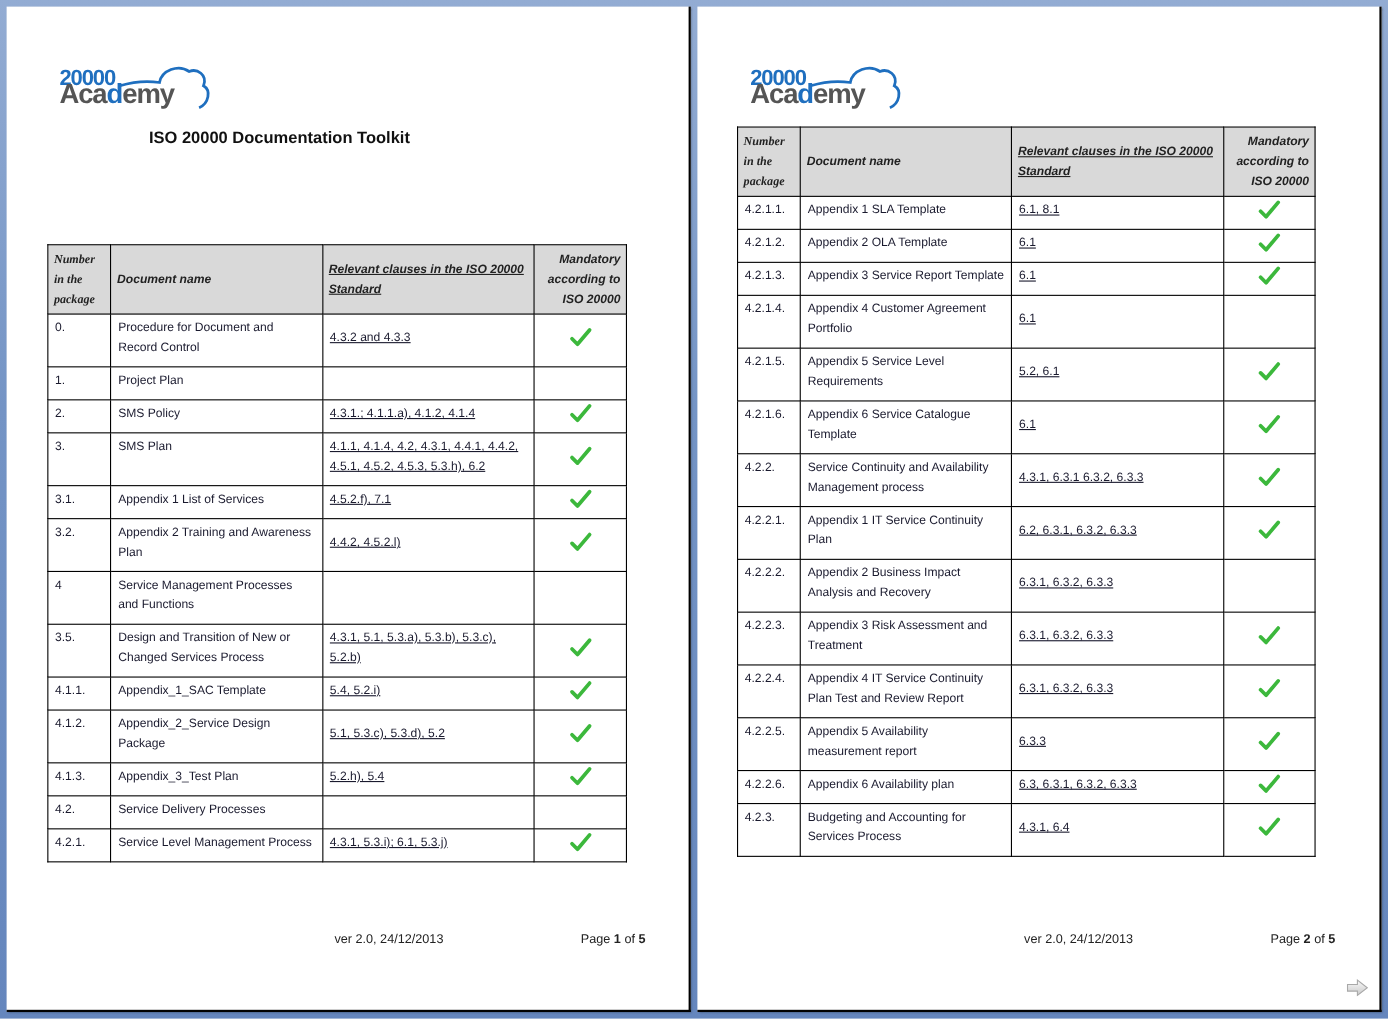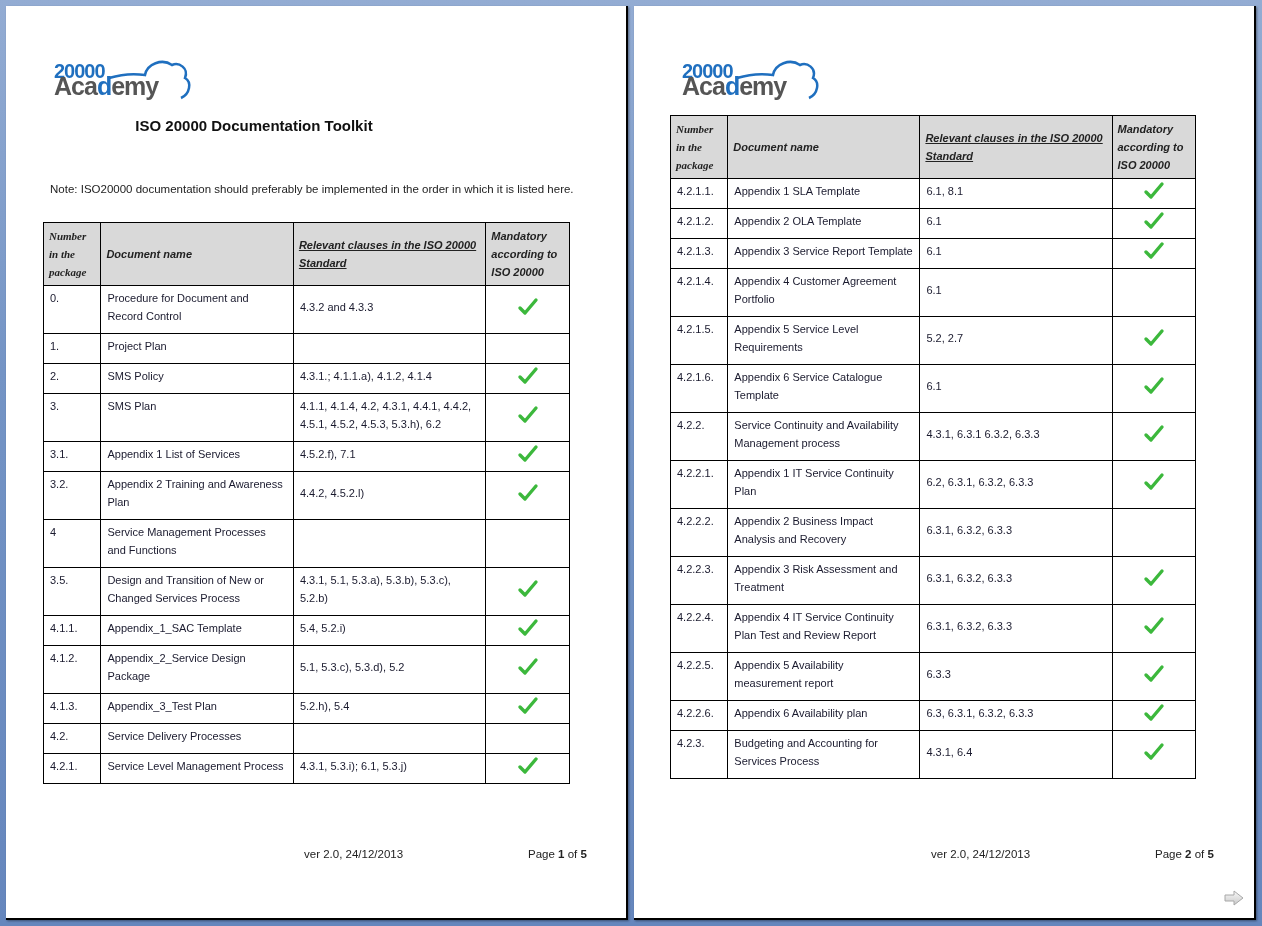--- a/index.html
+++ b/index.html
@@ -21,24 +21,24 @@
   .doc-title{position:absolute;left:0;width:496px;top:111px;text-align:center;font-size:15px;font-weight:bold;color:#111;}
   .note{position:absolute;left:44px;top:174px;width:530px;font-size:11.5px;line-height:18px;color:#222;}
   table.toc{position:absolute;border-collapse:collapse;font-size:11px;color:#1a1a2e;}
   #page1 table.toc{left:37px;top:216px;width:527px;}
   #page2 table.toc{left:36px;top:109px;width:526px;}
   table.toc th{background:#d9d9d9;font-style:italic;font-weight:bold;font-size:11px;color:#222;
     border:1px solid #000;padding:4px 5px;line-height:18px;text-align:left;vertical-align:middle;}
   table.toc th.c-num{width:46px;font-family:Liberation Serif, serif;}
   table.toc th.c-name{text-align:left;width:180px;}
   table.toc th.c-clause{width:180px;text-decoration:underline;}
-  table.toc th.c-mand{text-align:left;width:72px;}
+  table.toc th.c-mand{text-align:right;width:72px;}
   table.toc td{border:1px solid #000;padding:3px 6px 8px 6px;line-height:18px;vertical-align:top;}
   table.toc td.mand{text-align:center;vertical-align:middle;padding:0;}
-  table.toc td.clause{vertical-align:middle;}
+  table.toc td.clause{vertical-align:middle;text-decoration:underline;}
   .check{display:inline-block;width:22px;height:22px;}
   .footer-ver{position:absolute;top:842px;font-size:11.5px;color:#222;margin-left:40px;}
   #page1 .footer-ver{left:258px;}
   #page2 .footer-ver{left:257px;}
   .footer-page{position:absolute;top:842px;font-size:11.5px;color:#222;}
   #page1 .footer-page{left:522px;}
   #page2 .footer-page{left:521px;}
   .footer-page b{font-weight:bold;}
   .next-arrow{position:absolute;left:590px;top:884px;width:20px;height:16px;cursor:pointer;}
 </style>
@@ -47,21 +47,20 @@
 
 <div class="page" id="page1">
   <div class="logo">
     <svg width="85" height="48" viewBox="0 0 85 48">
       <path d="M2 22 C15 18 25 17 38 19 C40 8 55 2 65 9 C72 6 82 12 78 22 C85 26 83 38 74 42" fill="none" stroke="#1f6fbf" stroke-width="2.5"></path>
     </svg>
     <span class="num">20000</span>
     <span class="acad"><i style="font-style:normal">Aca</i><span>d</span><i style="font-style:normal">emy</i></span>
   </div>
   <div class="doc-title">ISO 20000 Documentation Toolkit</div>
-  <div class="note">Note: ISO20000 documentation should preferably be implemented in the order in which it is listed here.</div>
   <table class="toc">
     <thead>
       <tr>
         <th class="c-num">Number in the package</th>
         <th class="c-name">Document name</th>
         <th class="c-clause">Relevant clauses in the ISO 20000 Standard</th>
         <th class="c-mand">Mandatory according to ISO 20000</th>
       </tr>
     </thead>
     <tbody id="tbody1">
@@ -213,21 +212,21 @@
         </tr>
         <tr>
           <td>4.2.1.4.</td>
           <td>Appendix 4 Customer Agreement Portfolio</td>
           <td class="clause">6.1</td>
           <td class="mand"></td>
         </tr>
         <tr>
           <td>4.2.1.5.</td>
           <td>Appendix 5 Service Level Requirements</td>
-          <td class="clause">5.2, 2.7</td>
+          <td class="clause">5.2, 6.1</td>
           <td class="mand"><svg class="check" viewBox="0 0 22 22">
               <path d="M3 12 L8 17 L19 4" fill="none" stroke="#3cb83c" stroke-width="3.4" stroke-linecap="round" stroke-linejoin="round"></path>
             </svg></td>
         </tr>
         <tr>
           <td>4.2.1.6.</td>
           <td>Appendix 6 Service Catalogue Template</td>
           <td class="clause">6.1</td>
           <td class="mand"><svg class="check" viewBox="0 0 22 22">
               <path d="M3 12 L8 17 L19 4" fill="none" stroke="#3cb83c" stroke-width="3.4" stroke-linecap="round" stroke-linejoin="round"></path>

